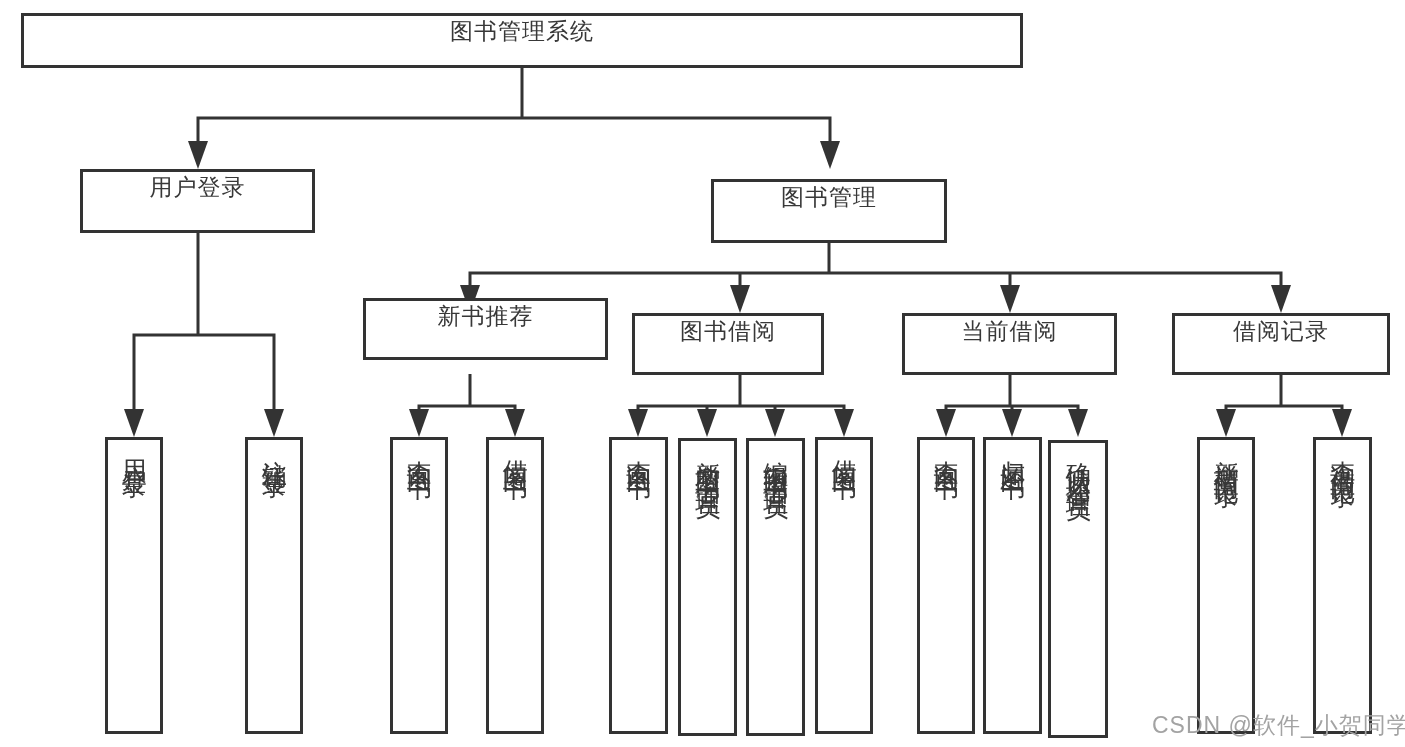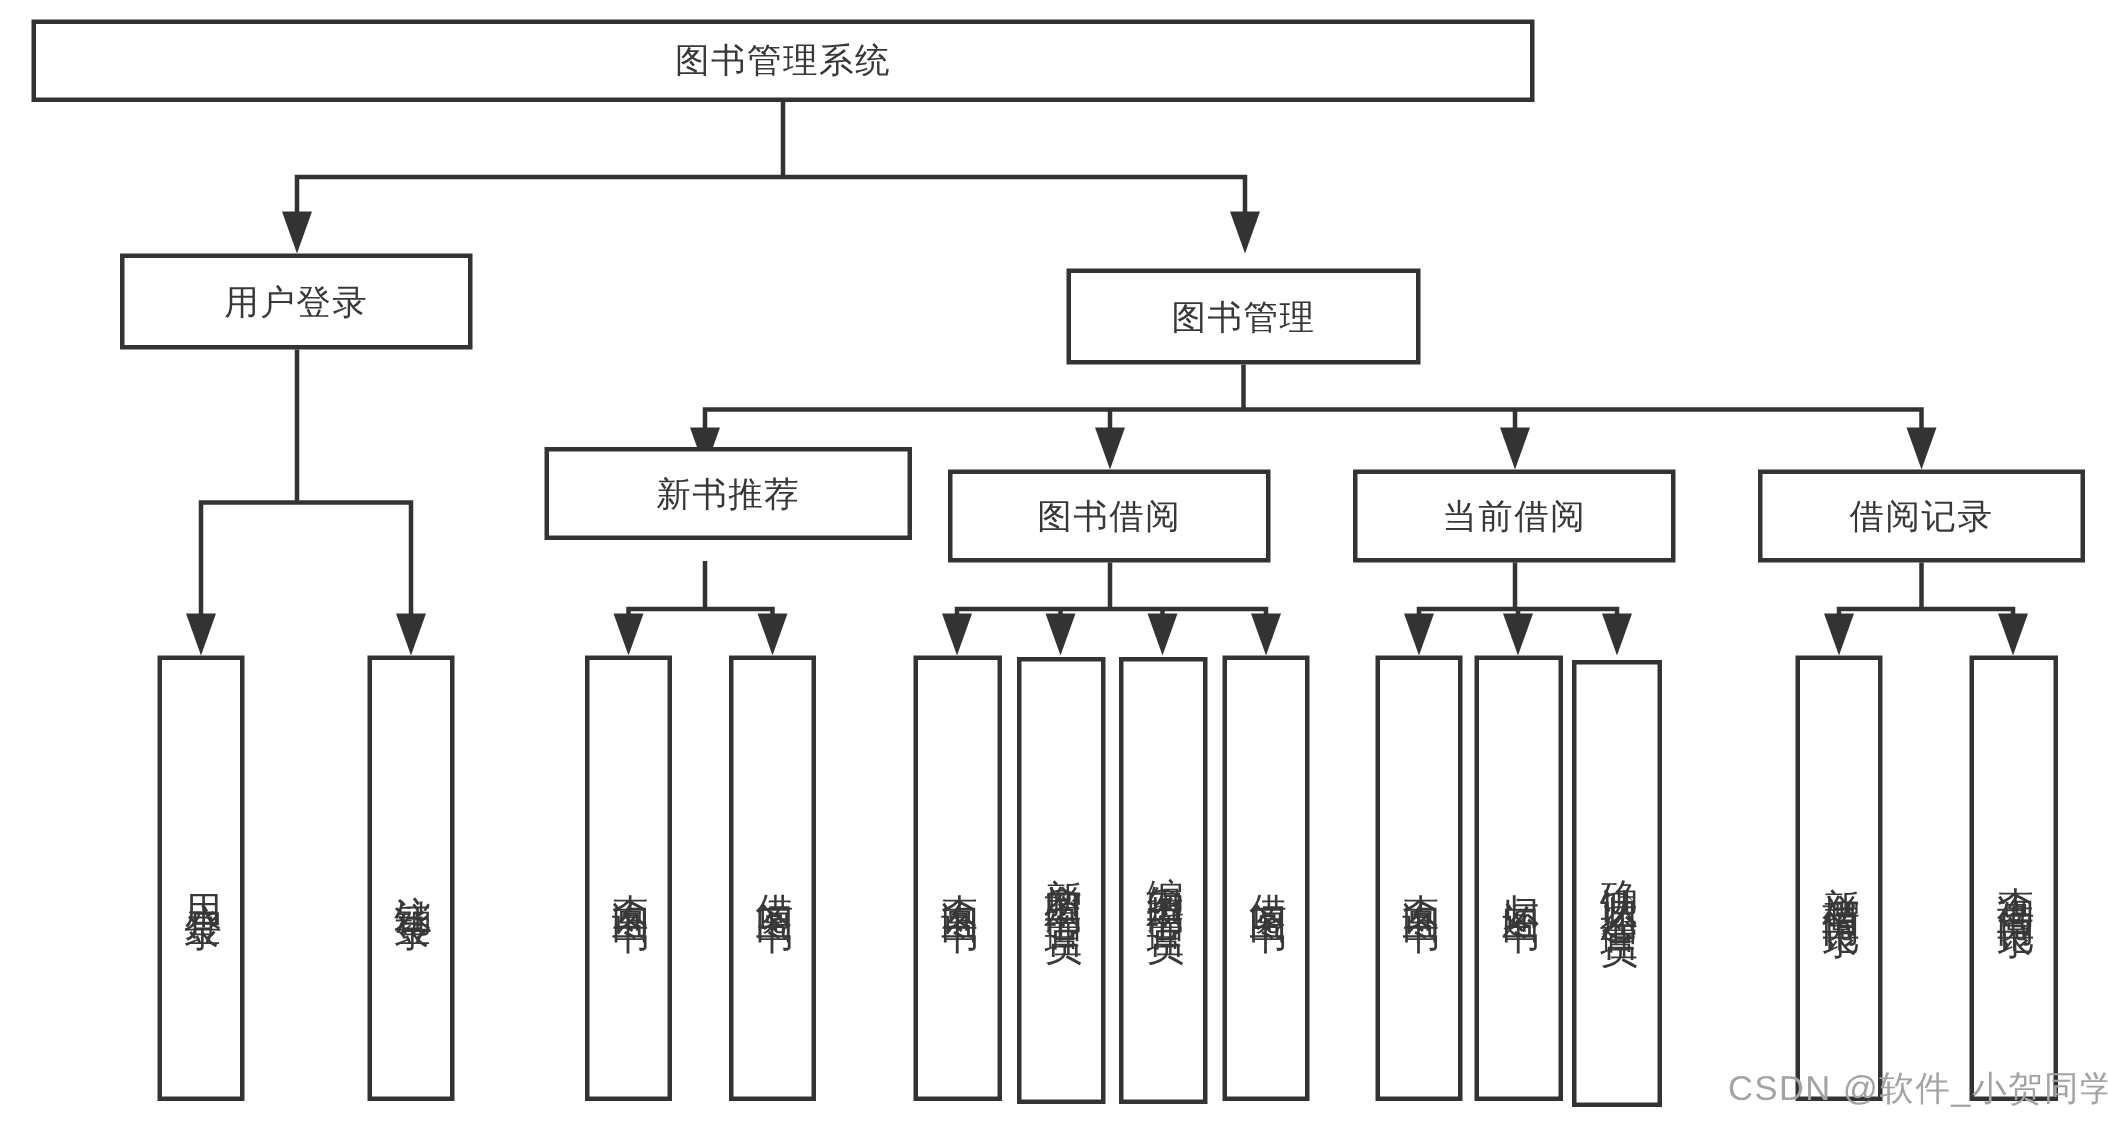--- a/index.html
+++ b/index.html
@@ -24,21 +24,20 @@
   svg.connectors polygon {
     fill: var(--line, #333333);
     stroke: none;
   }
   .box {
     position: absolute;
     box-sizing: border-box;
     background: #ffffff;
     border: 3px solid var(--line, #333333);
     display: flex;
-    align-items: center;
     justify-content: center;
     color: var(--text, #383838);
     z-index: 1;
   }
   .hbox { font-size: 23px; letter-spacing: 1px; }
   .vbox .label {
     writing-mode: vertical-rl;
     text-orientation: mixed;
     font-size: 25px;
     letter-spacing: 5px;
@@ -105,21 +104,21 @@
   <div class="box hbox" style="left:80px; top:169px; width:235px; height:64px;">
     <span class="label">用户登录</span>
   </div>
   <div class="box hbox" style="left:711px; top:179px; width:236px; height:64px;">
     <span class="label">图书管理</span>
   </div>
 
   <div class="box hbox" style="left:363px; top:298px; width:245px; height:62px;">
     <span class="label">新书推荐</span>
   </div>
-  <div class="box hbox" style="left:632px; top:313px; width:215px; height:62px;">
+  <div class="box hbox" style="left:632px; top:313px; width:192px; height:62px;">
     <span class="label">图书借阅</span>
   </div>
   <div class="box hbox" style="left:902px; top:313px; width:215px; height:62px;">
     <span class="label">当前借阅</span>
   </div>
   <div class="box hbox" style="left:1172px; top:313px; width:218px; height:62px;">
     <span class="label">借阅记录</span>
   </div>
 
   <div class="box vbox" style="left:105px; top:437px; width:58px; height:297px;">

